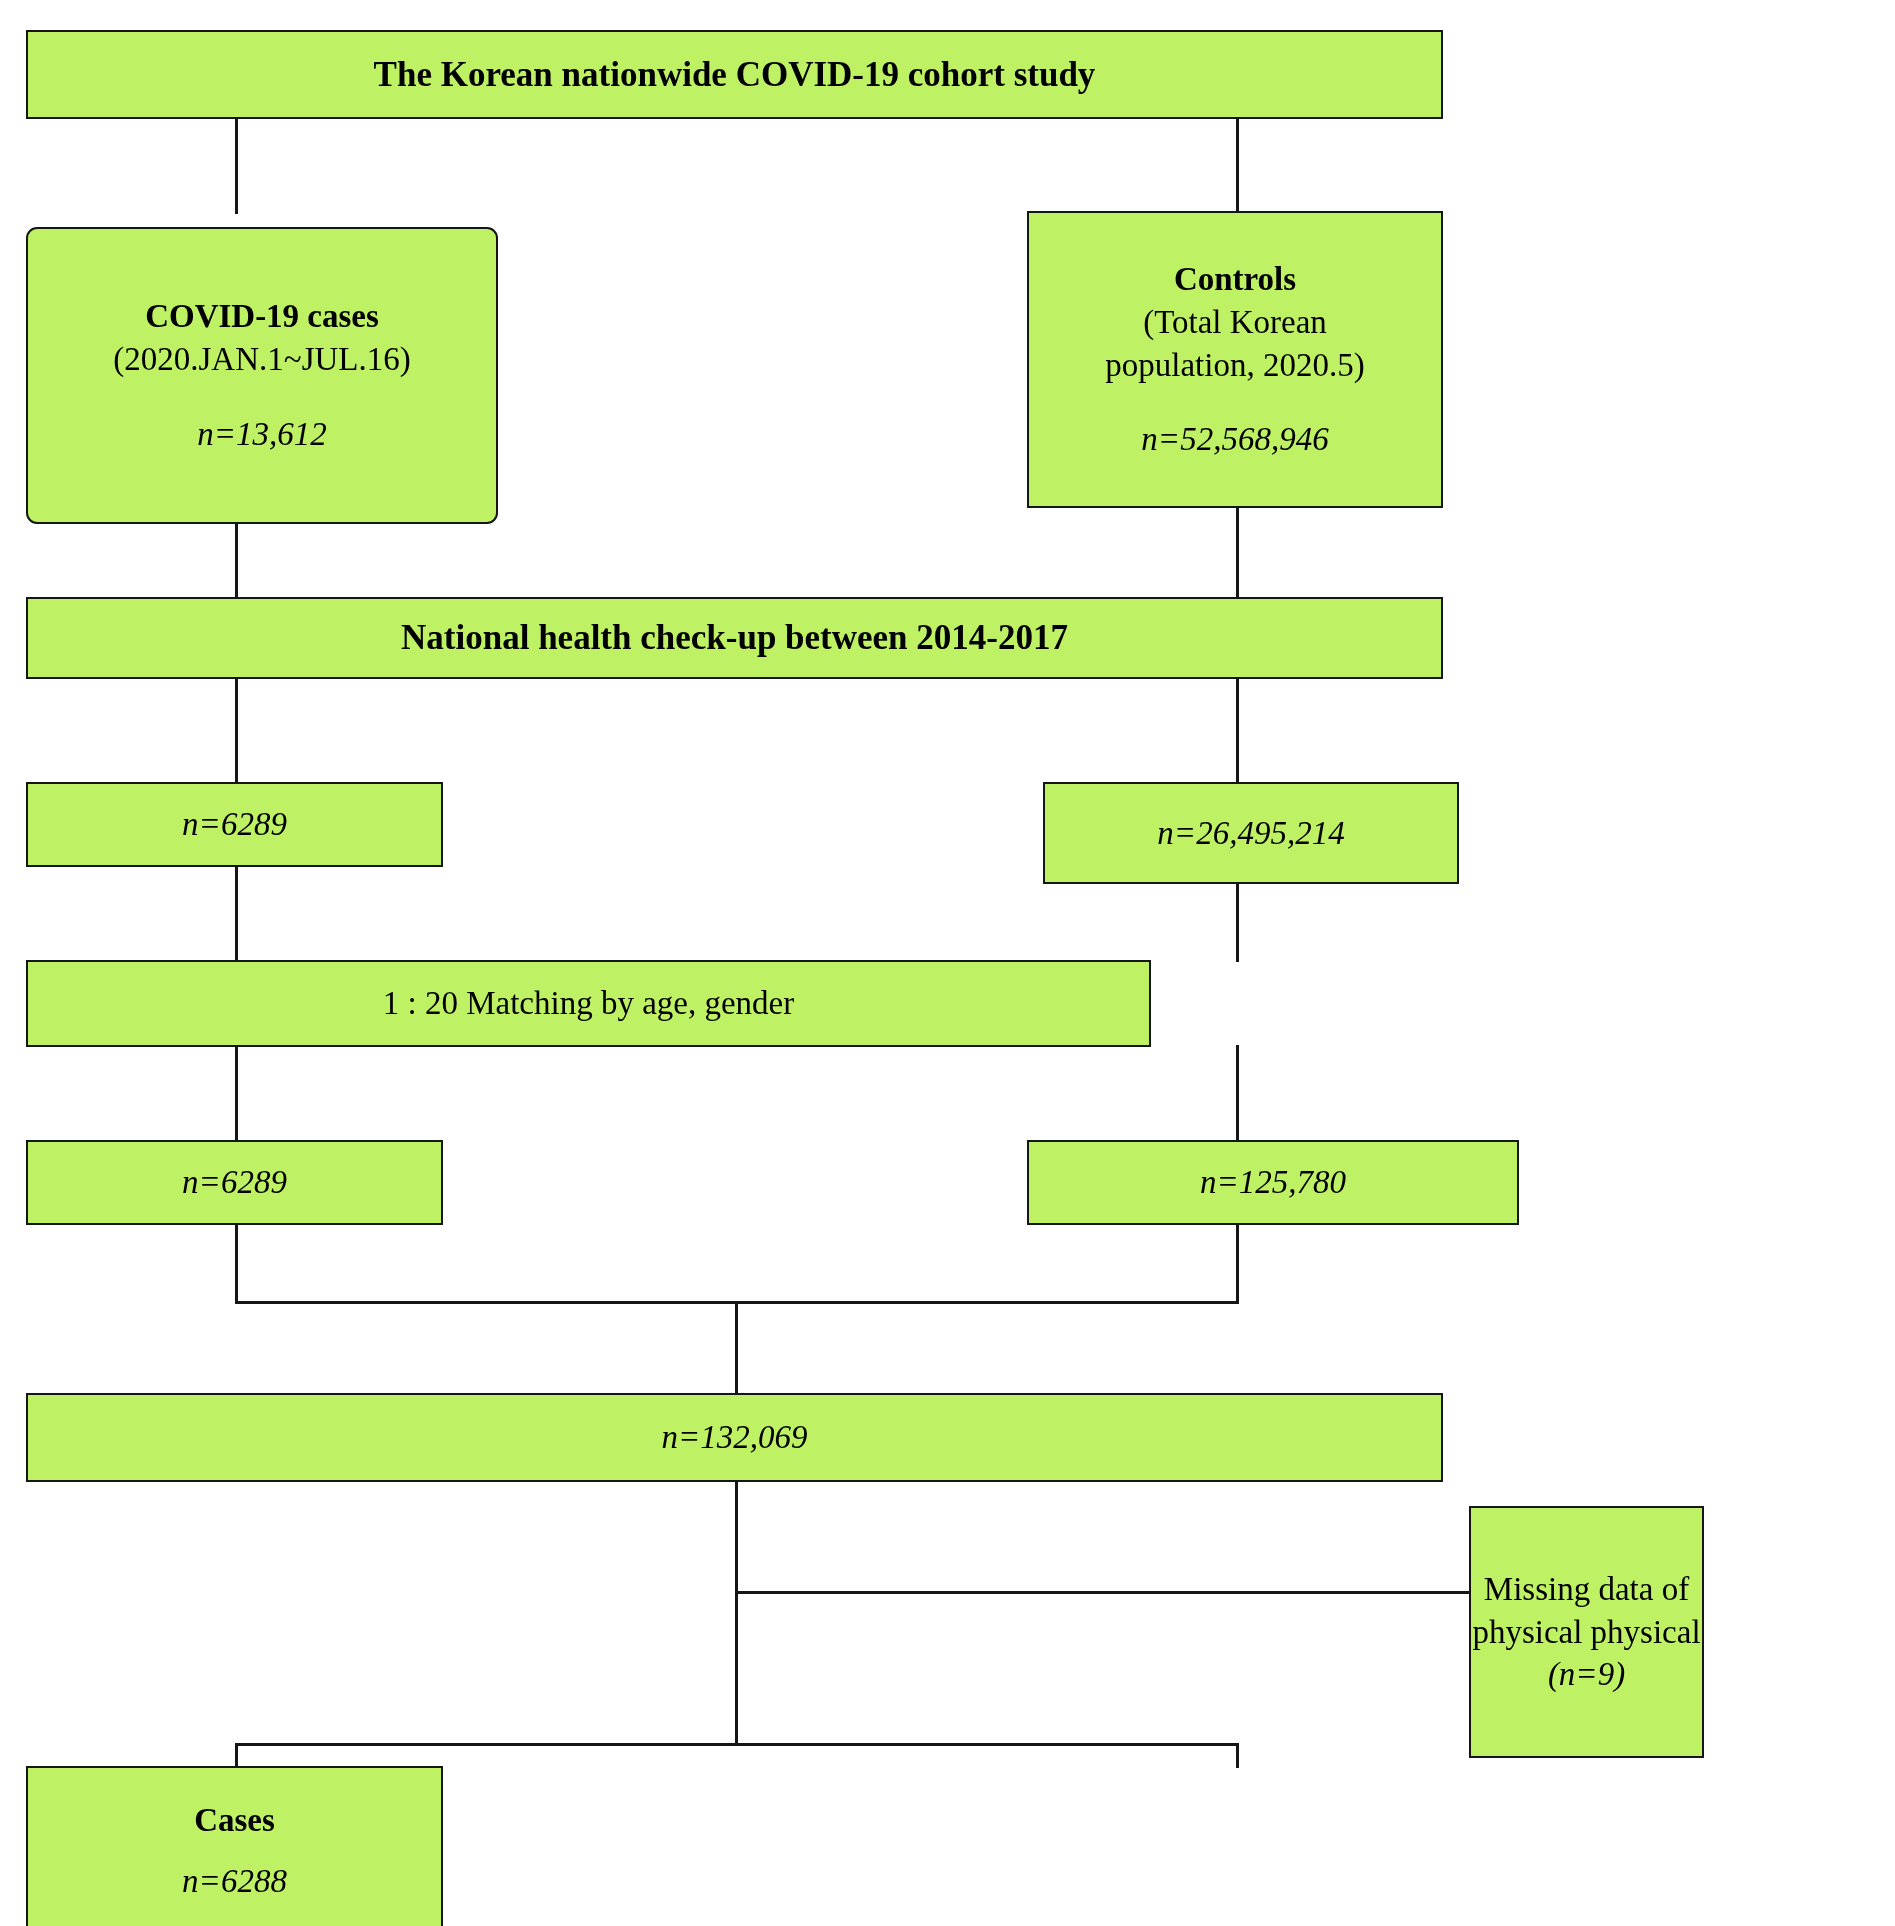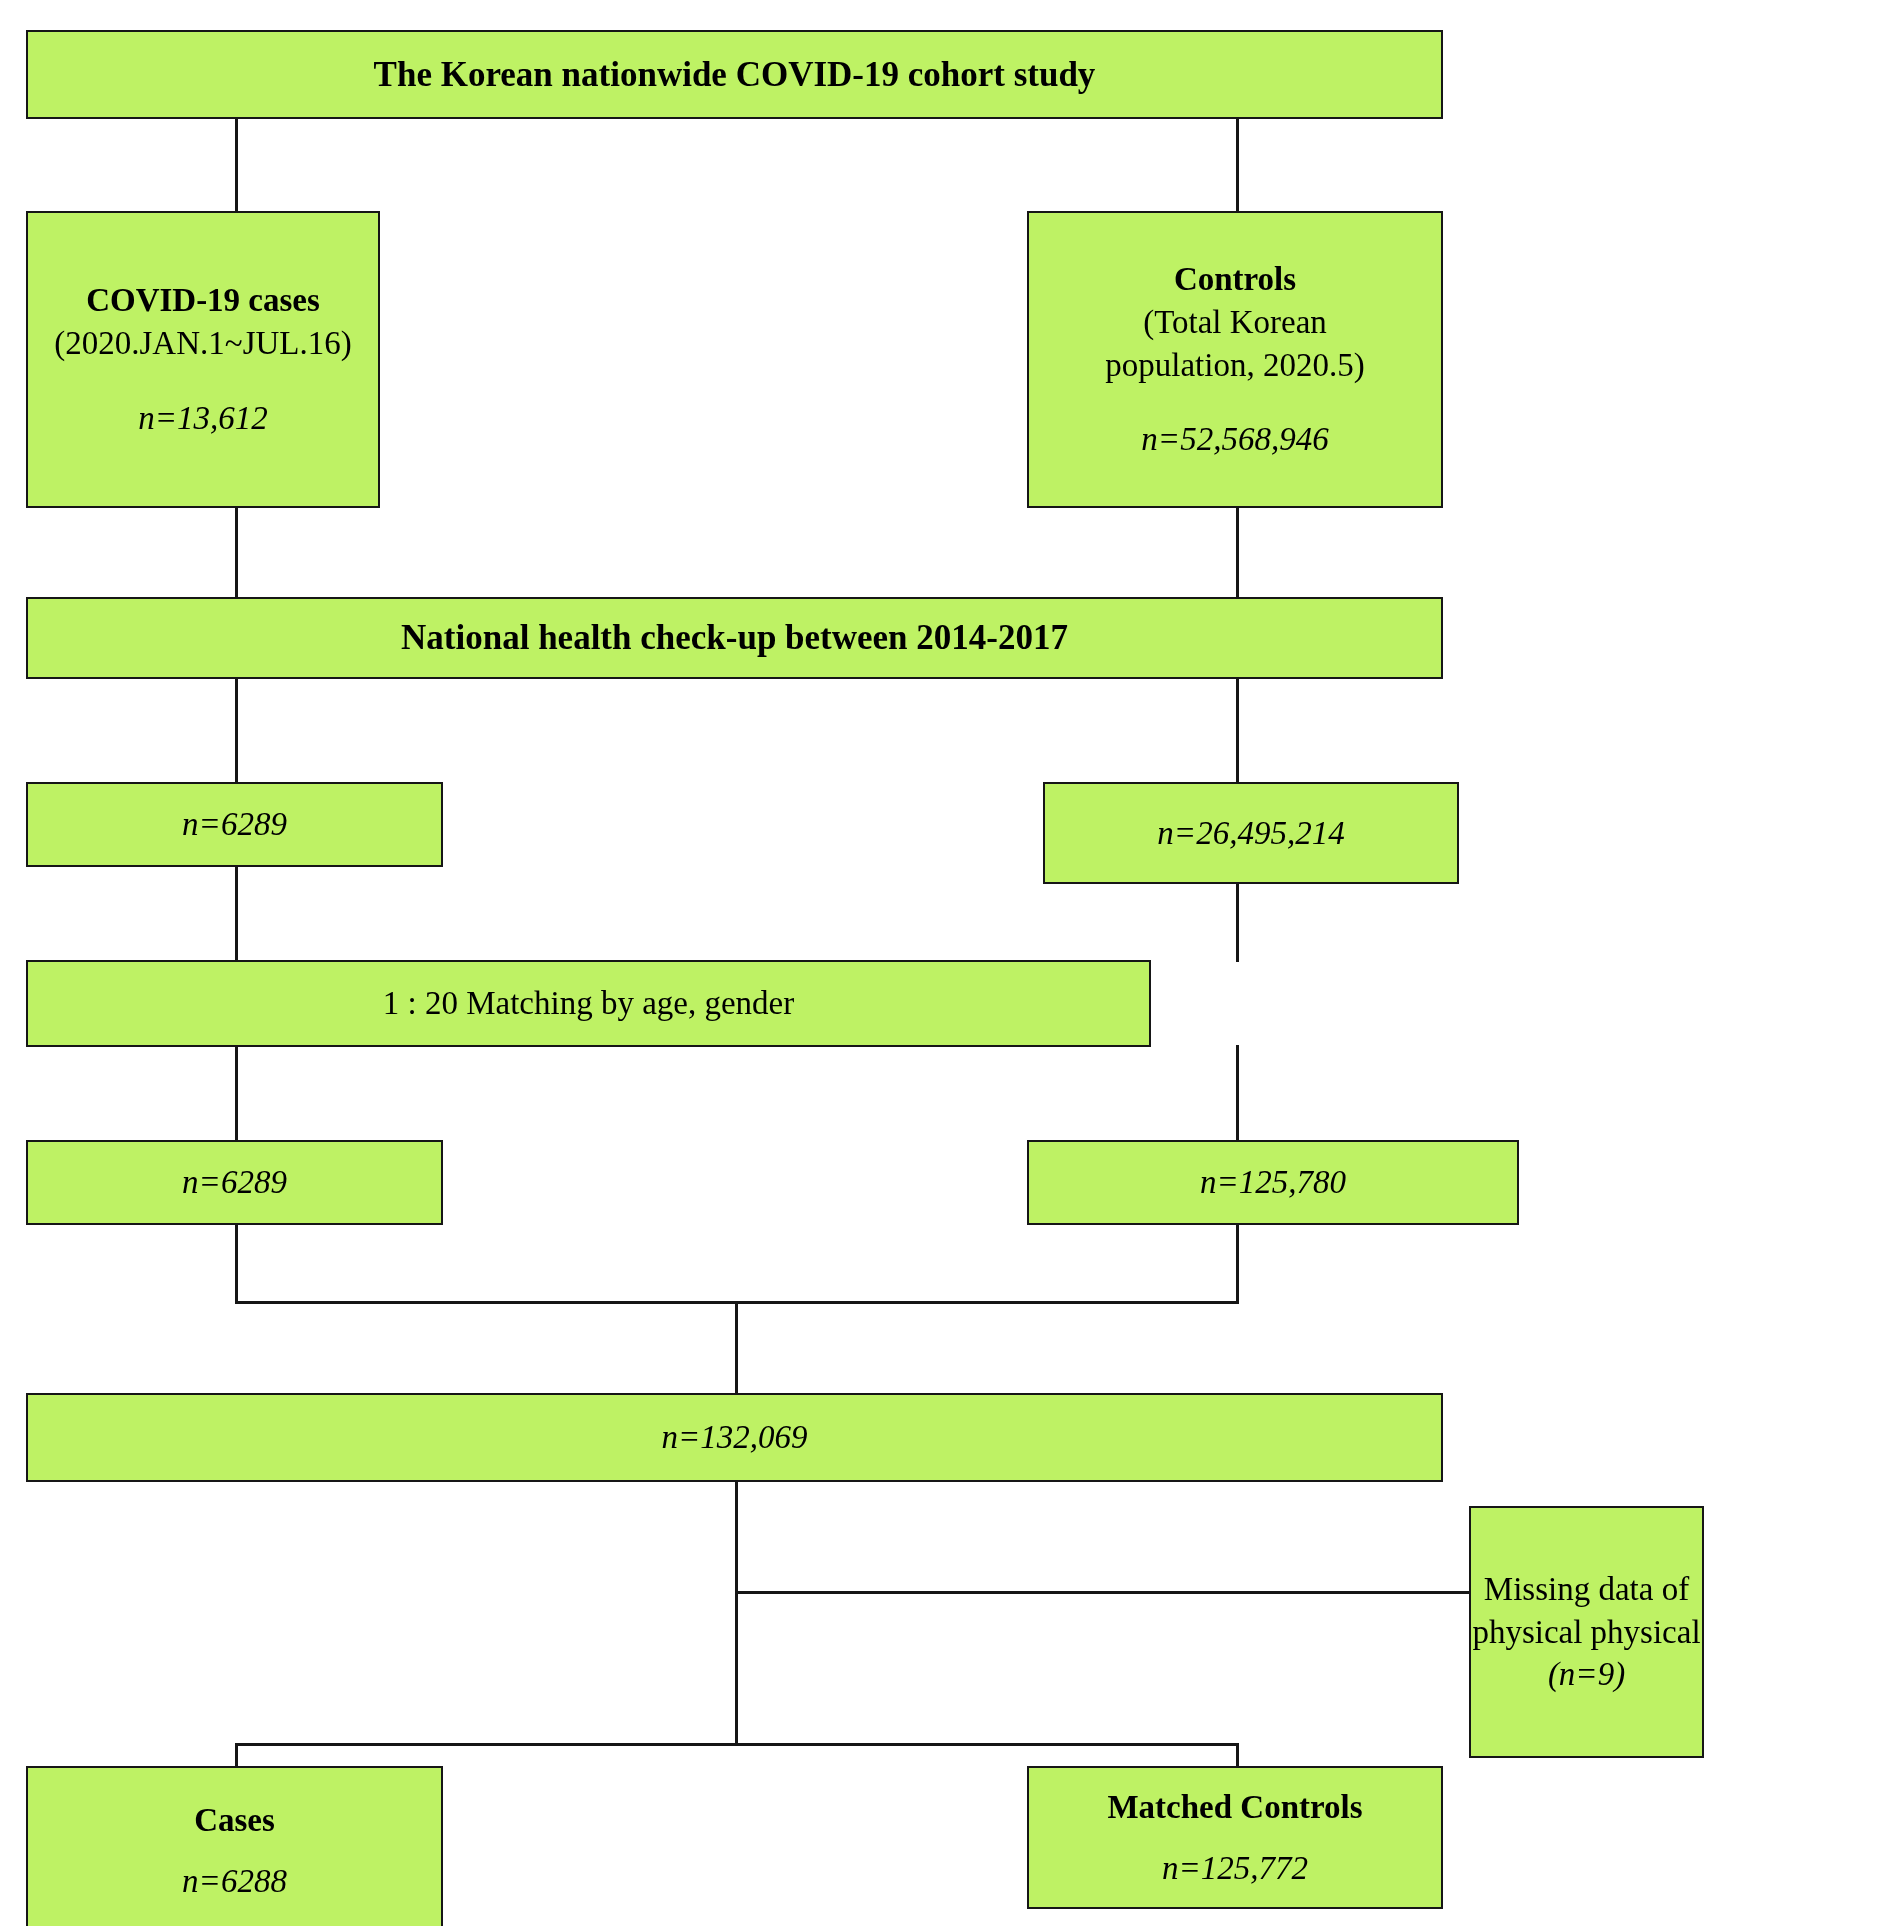--- a/index.html
+++ b/index.html
@@ -87,21 +87,21 @@
   <div class="hline" style="left:735px; top:1591px; width:736px;"></div>
 
   <div class="hline" style="left:235px; top:1743px; width:1004px;"></div>
   <div class="vline" style="left:235px; top:1743px; height:24.6px;"></div>
   <div class="vline" style="left:1236px; top:1743px; height:24.6px;"></div>
 
   <div class="box t-title" style="left:26px; top:30px; width:1417px; height:89px;">
     <span class="ln bold">The Korean nationwide COVID-19 cohort study</span>
   </div>
 
-  <div class="box t-body" style="left:26px; top:211px; width:354px; height:297px;">
+  <div class="box t-body" style="left:26px; top:227px; width:472px; height:297px;border-radius:11px;">
     <span class="ln bold">COVID-19 cases</span>
     <span class="ln">(2020.JAN.1~JUL.16)</span>
     <span class="ln ital gap-top">n=13,612</span>
   </div>
 
   <div class="box t-body" style="left:1027px; top:211px; width:416px; height:297px;justify-content:center;">
     <span class="ln bold">Controls</span>
     <span class="ln">(Total Korean</span>
     <span class="ln">population, 2020.5)</span>
     <span class="ln ital gap-top">n=52,568,946</span>
@@ -139,19 +139,15 @@
     <span class="ln">Missing data of</span>
     <span class="ln">physical physical</span>
     <span class="ln ital">(n=9)</span>
   </div>
 
   <div class="box t-body" style="left:26px; top:1766px; width:417px; height:169px;">
     <span class="ln bold">Cases</span>
     <span class="ln ital gap-top-sm">n=6288</span>
   </div>
 
-  <div class="box t-body" style="left:1027px; top:1766px; width:416px; height:143px;">
-    <span class="ln bold">Matched Controls</span>
-    <span class="ln ital gap-top-sm">n=125,772</span>
-  </div>
 
 </div>
 
 
 </body></html>

